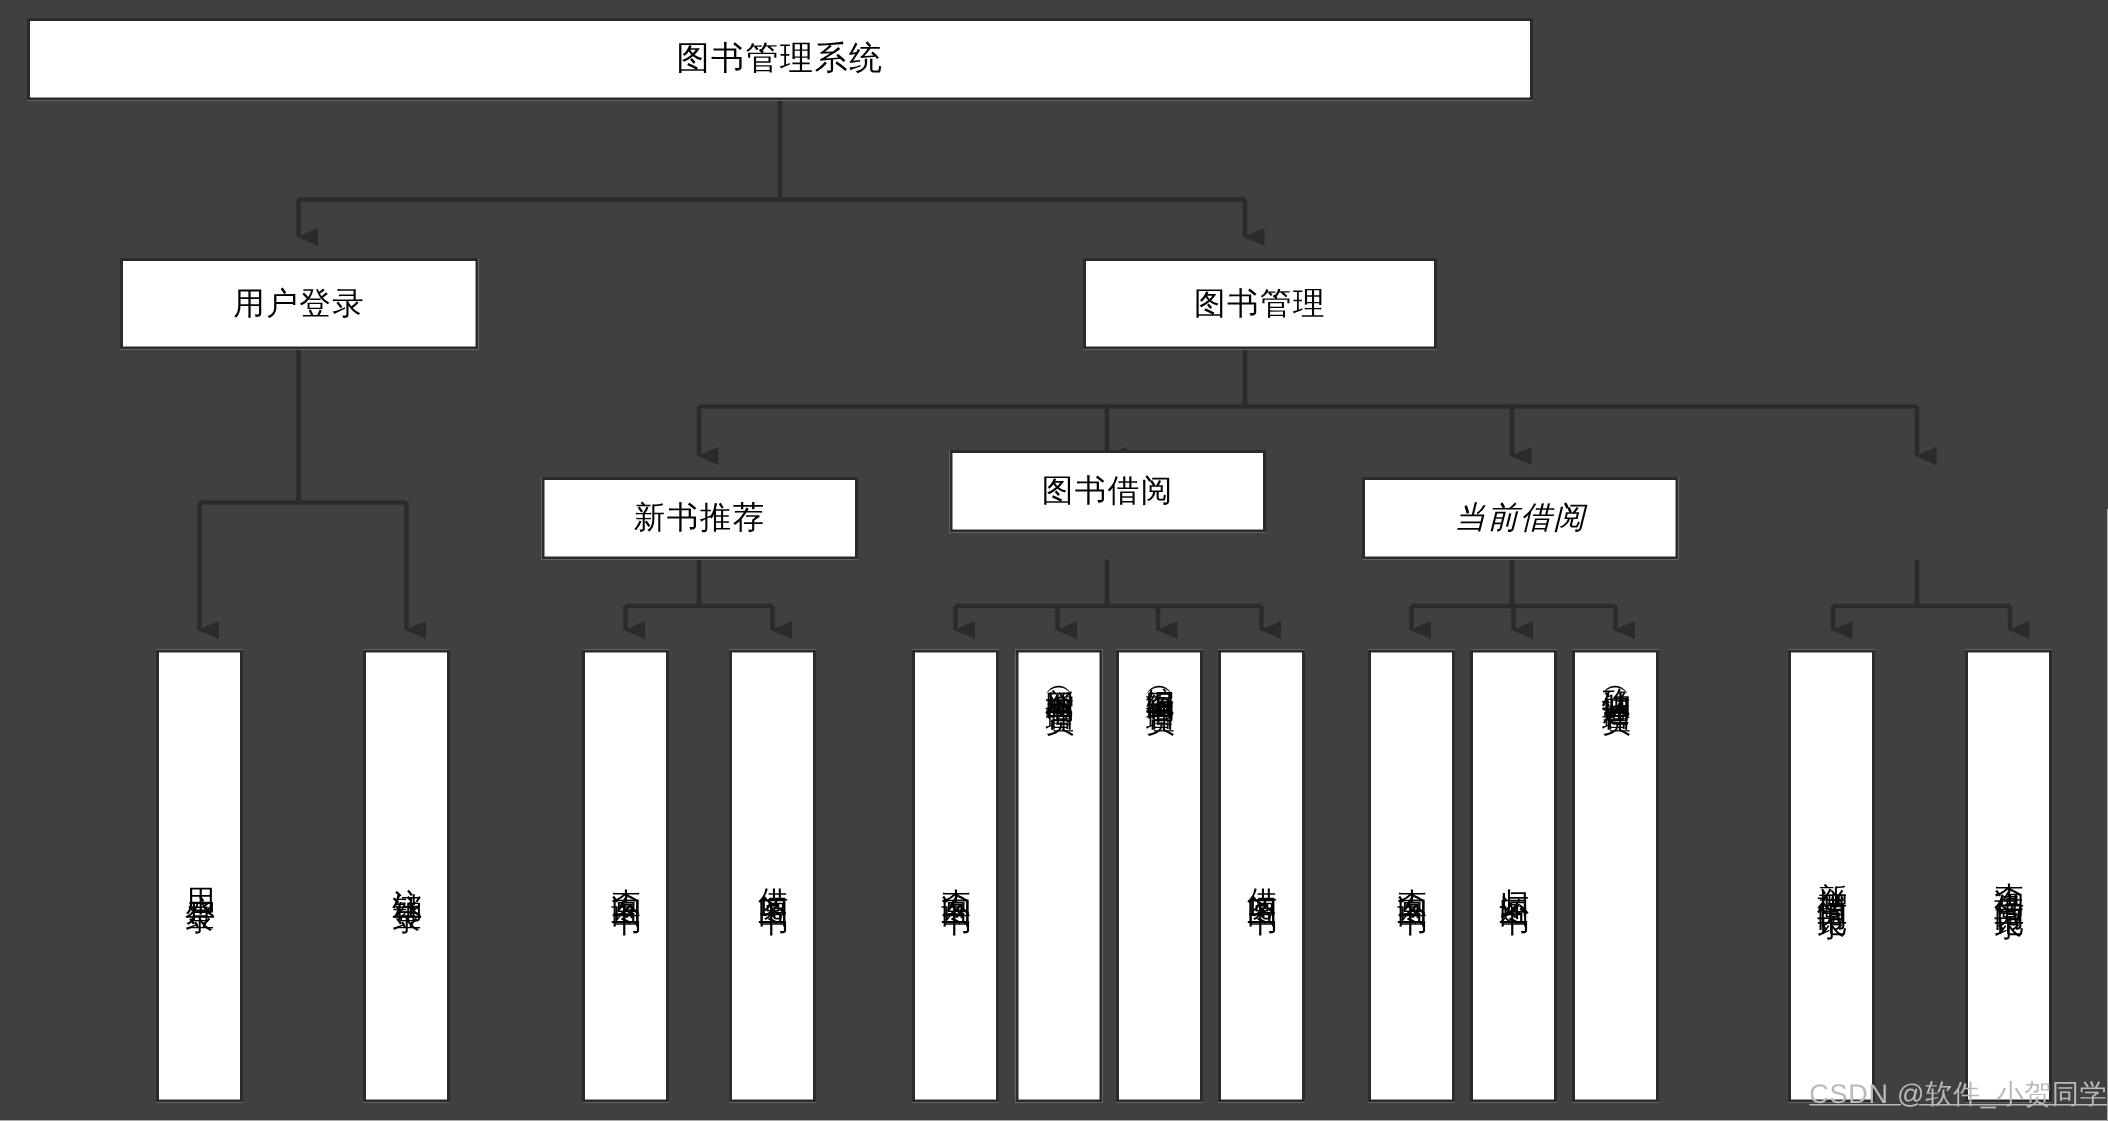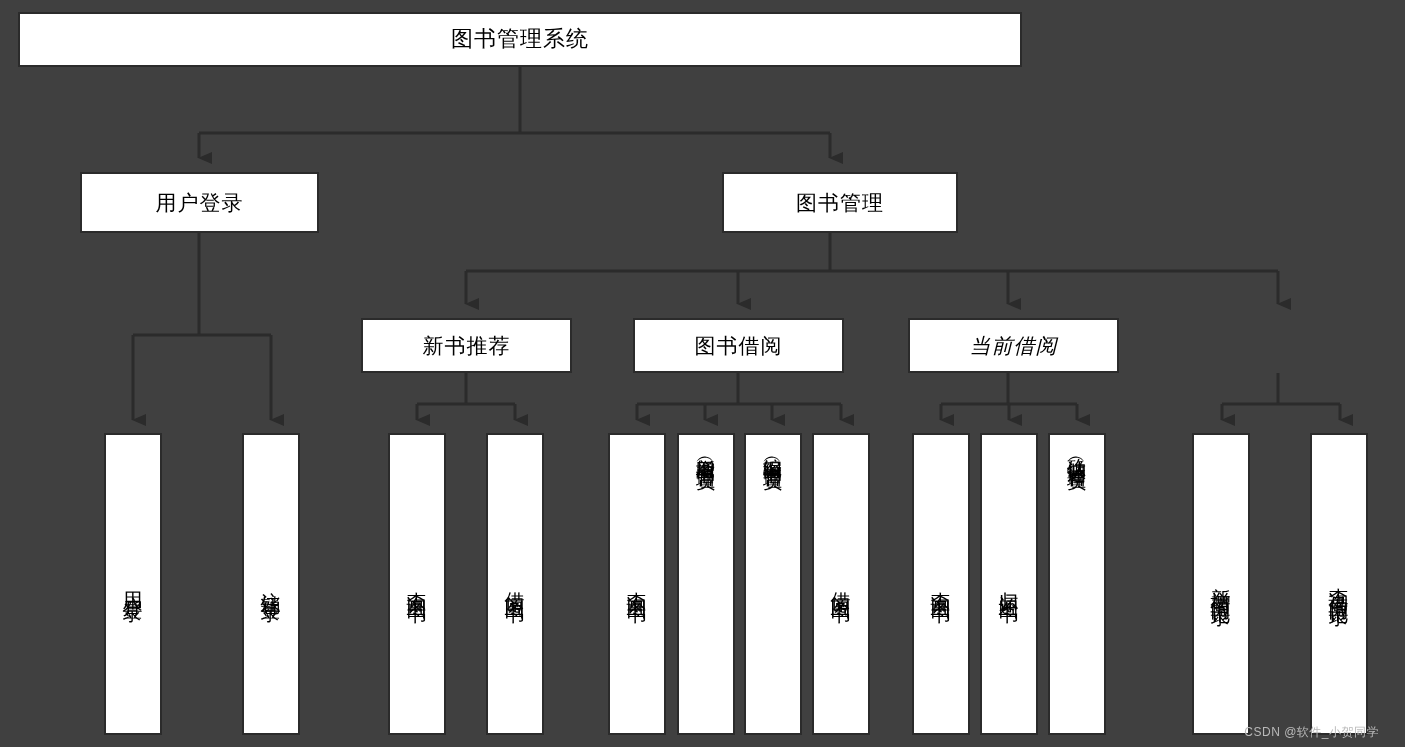--- a/index.html
+++ b/index.html
@@ -57,26 +57,27 @@
   .node.v.tall .lbl{
     letter-spacing:2px;
     font-size:19px;
   }
   .node.v.mid{
     align-items:center;
     padding-top:0;
   }
   #watermark{
     position:absolute;
-    right:26px;
+    right:0;
     bottom:6px;
-    font-size:12px;
+    font-size:18px;
     color:#b9b9b9;
     letter-spacing:0.5px;
     white-space:nowrap;
+    text-decoration:underline;
   }
 </style>
 </head>
 <body>
 
 <div id="canvas">
 
   <svg id="wires" viewBox="0 0 1405 747" xmlns="http://www.w3.org/2000/svg">
     <defs>
       <marker id="arw" viewBox="0 0 12 14" refX="6" refY="13" markerWidth="12" markerHeight="14" orient="auto" markerUnits="userSpaceOnUse">
@@ -137,21 +138,21 @@
   </div>
 
   <div class="node h" style="left:712px;top:172px;width:236px;height:61px;margin-left:10px;">
     <span class="lbl">图书管理</span>
   </div>
 
   <div class="node h" style="left:361px;top:318px;width:211px;height:55px;">
     <span class="lbl">新书推荐</span>
   </div>
 
-  <div class="node h" style="left:633px;top:318px;width:211px;height:55px;">
+  <div class="node h" style="left:633px;top:300px;width:211px;height:55px;">
     <span class="lbl">图书借阅</span>
   </div>
 
   <div class="node h" style="left:908px;top:318px;width:211px;height:55px;font-style:italic;">
     <span class="lbl">当前借阅</span>
   </div>
 
 
   <div class="node v mid" style="left:104px;top:433px;width:58px;height:302px;">
     <span class="lbl">用户登录</span>

